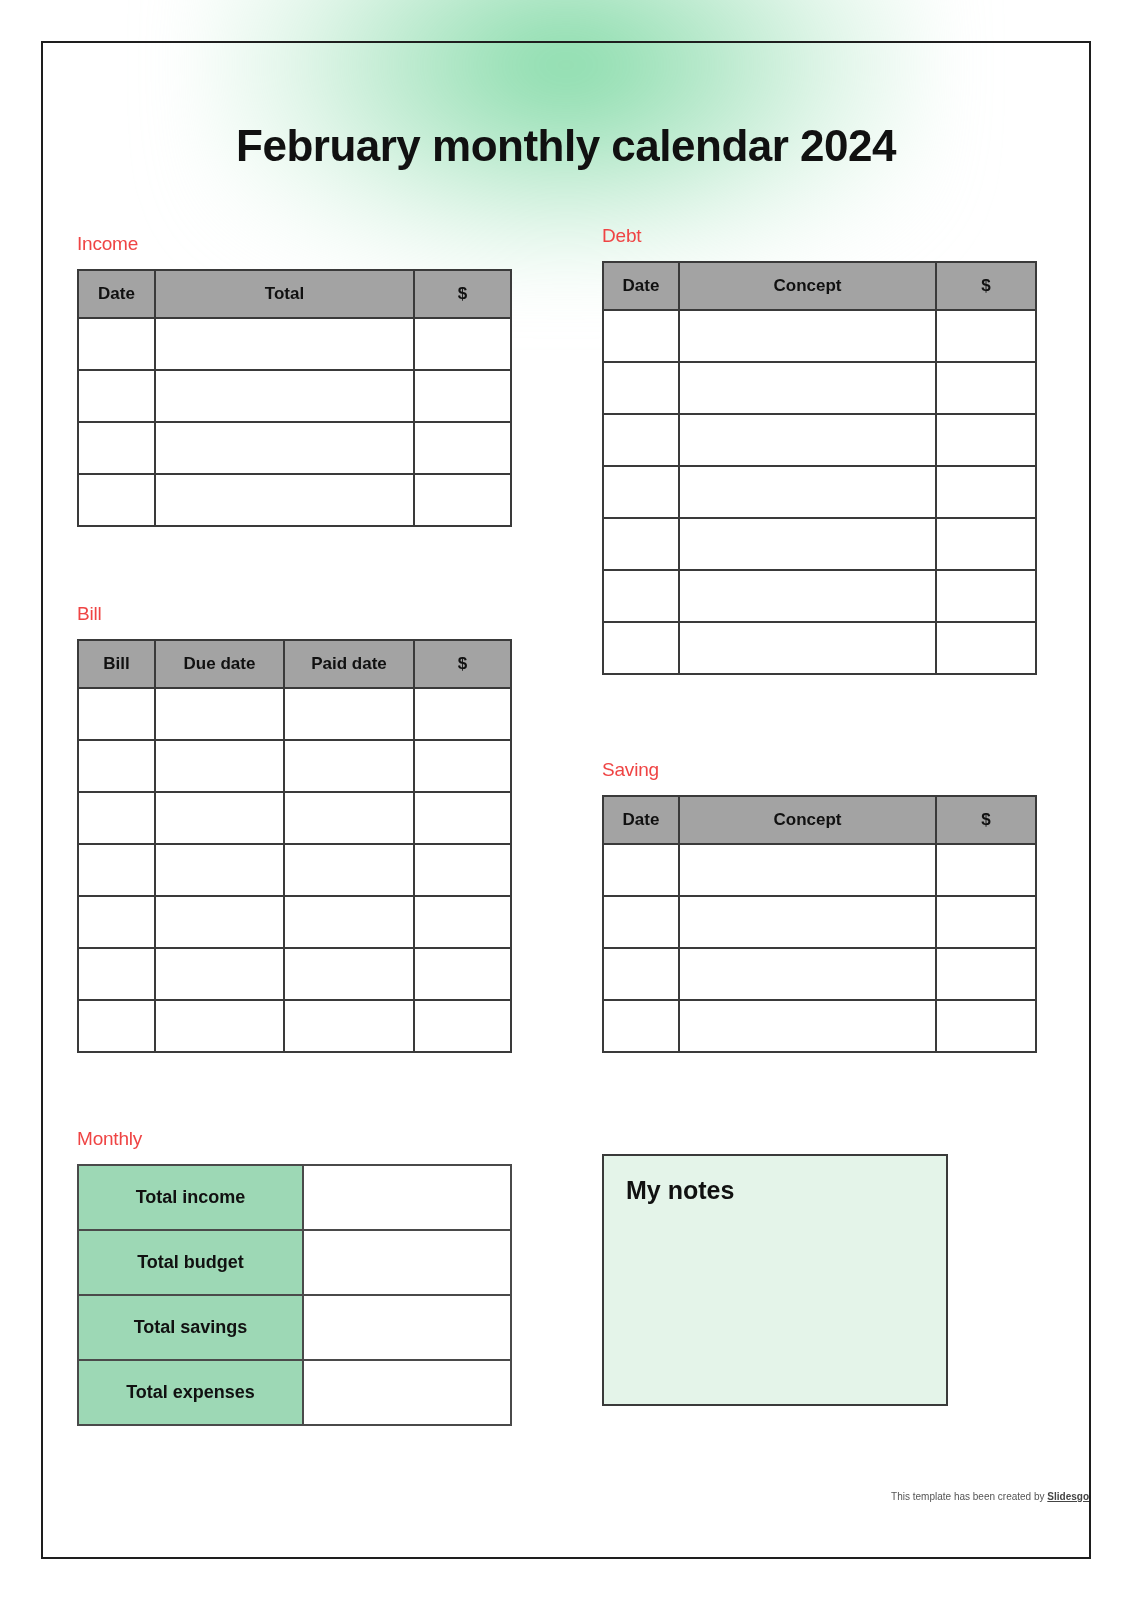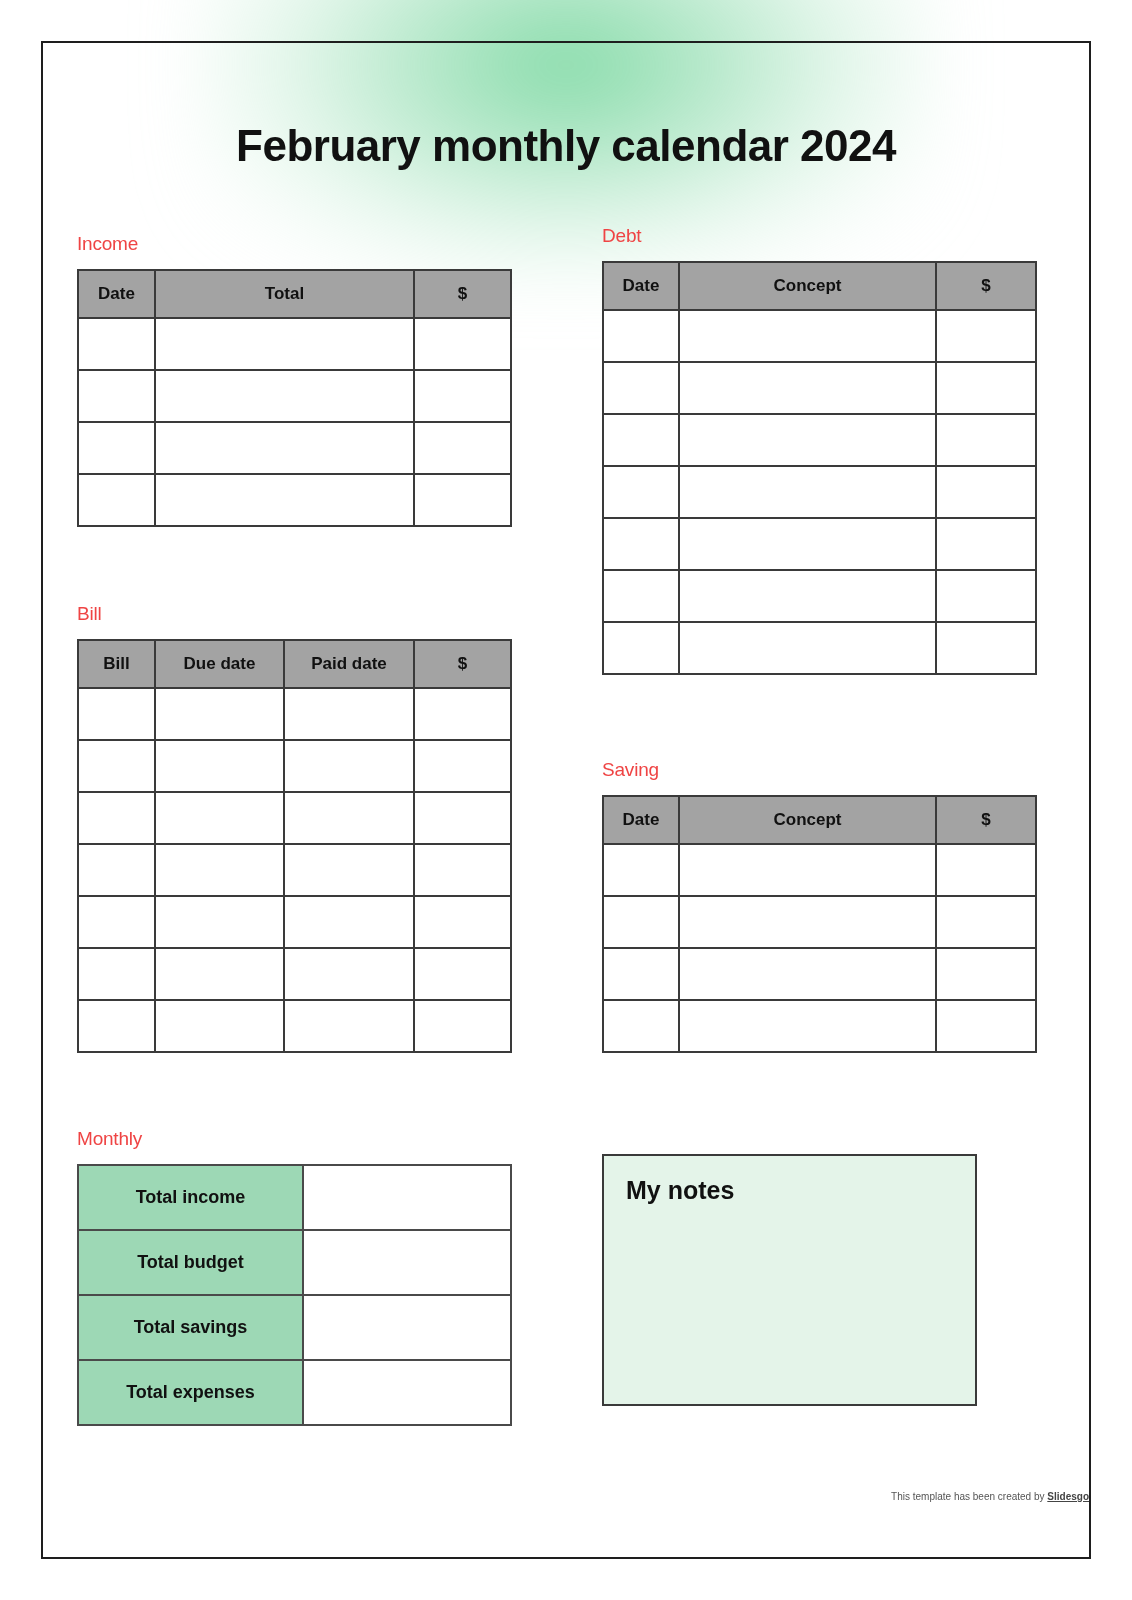--- a/index.html
+++ b/index.html
@@ -104,21 +104,21 @@
     background: #9dd8b5;
     text-align: center;
     font-size: 18px;
     font-weight: 700;
     color: #111111;
   }
   td.sum-value { background: #ffffff; }
 
   
   .notes-box {
-    width: 375px;
+    width: 346px;
     height: 252px;
     background: #e4f4e9;
     border: 2px solid #3a3a3a;
     padding: 20px 22px;
   }
   .notes-title {
     font-size: 25px;
     font-weight: 700;
     color: #111111;
   }

